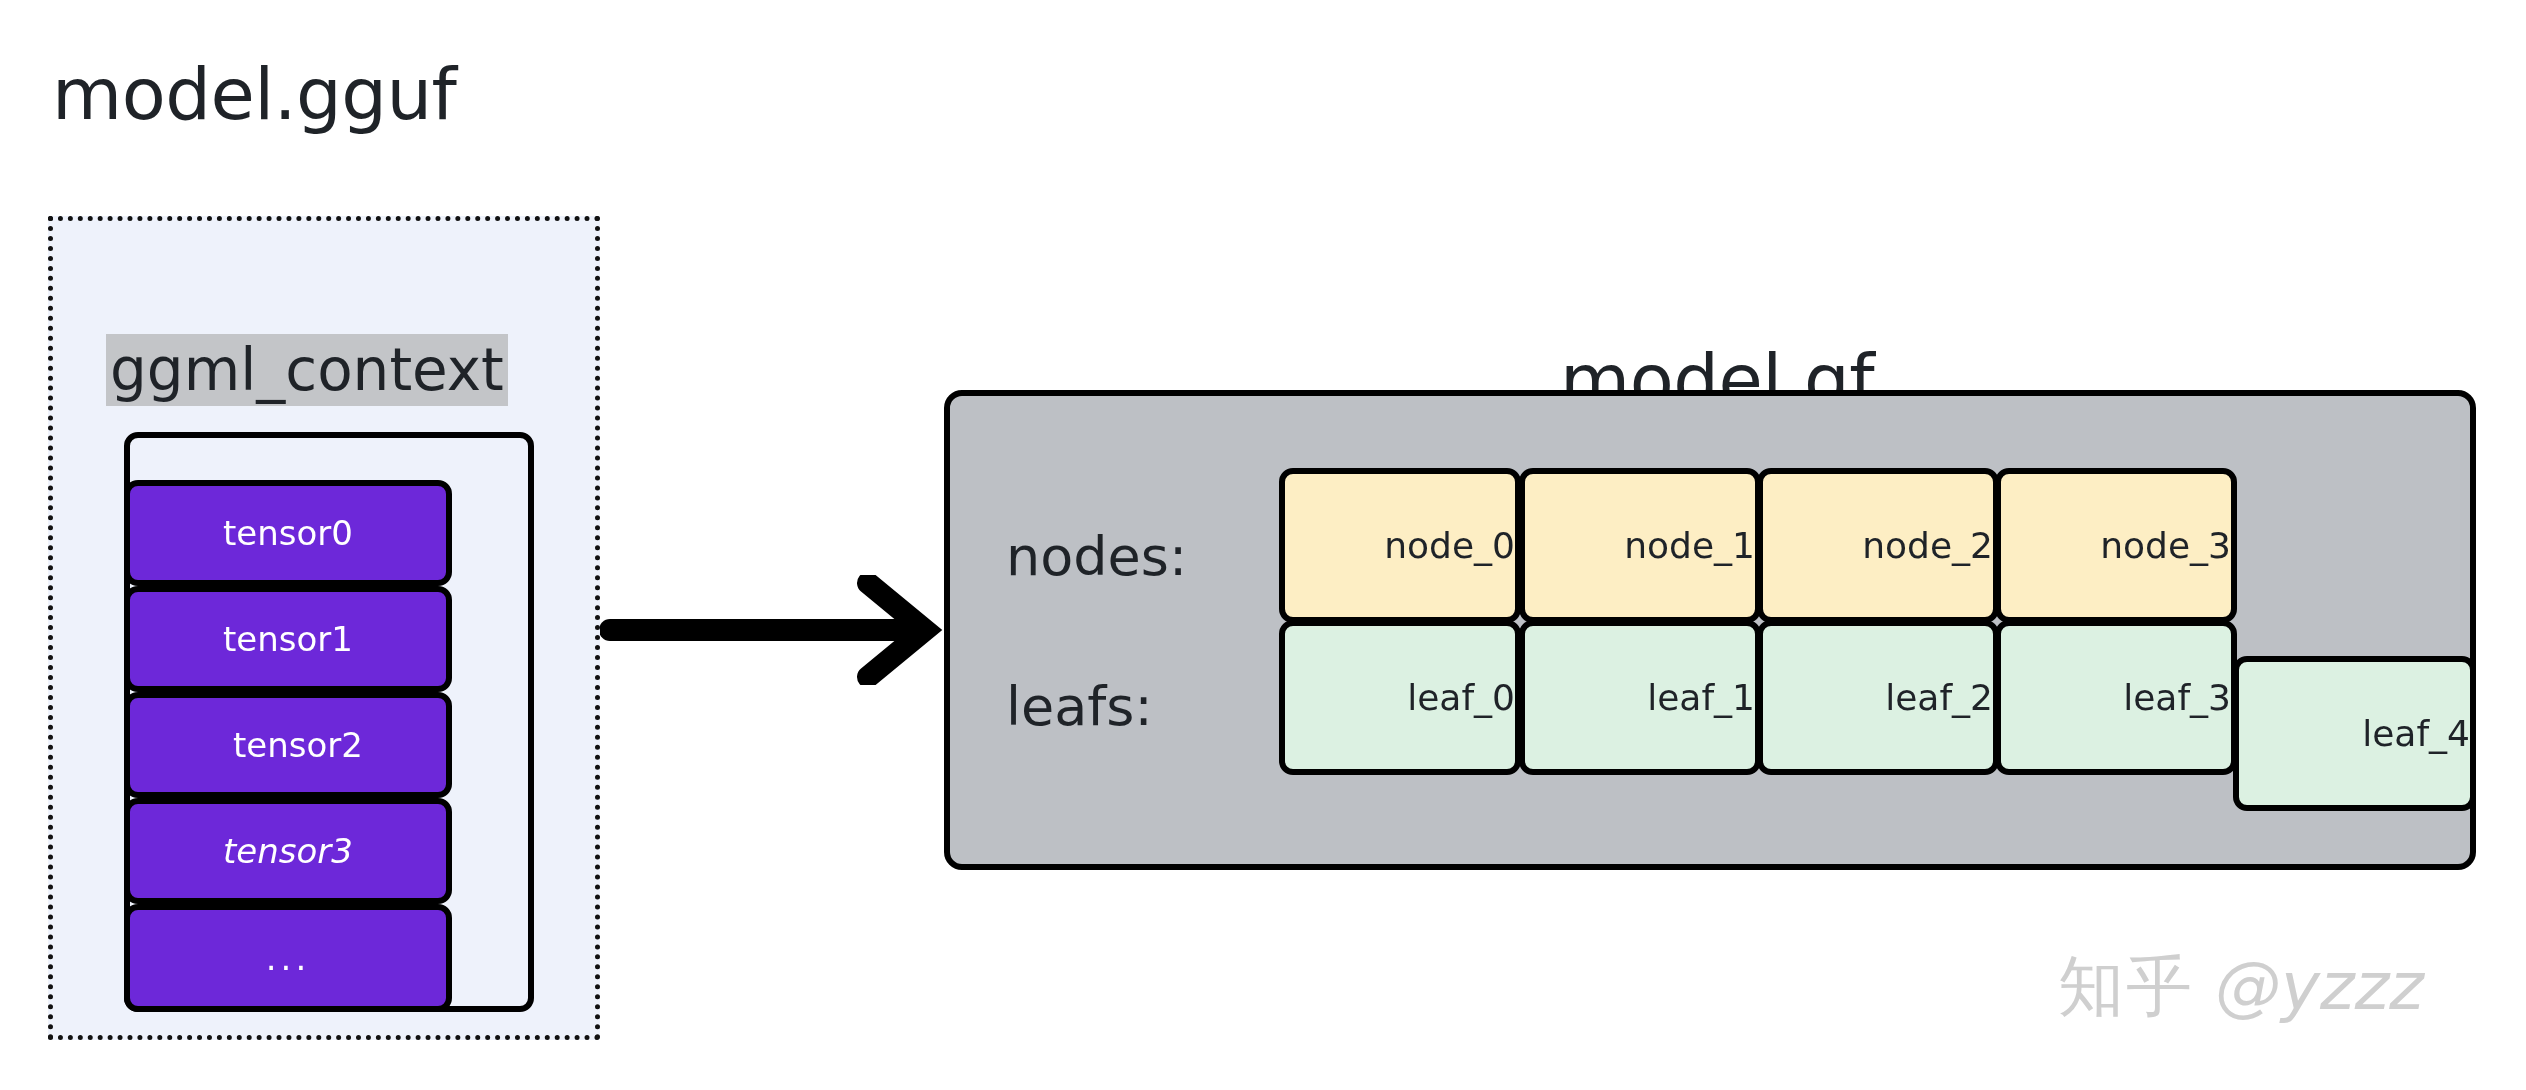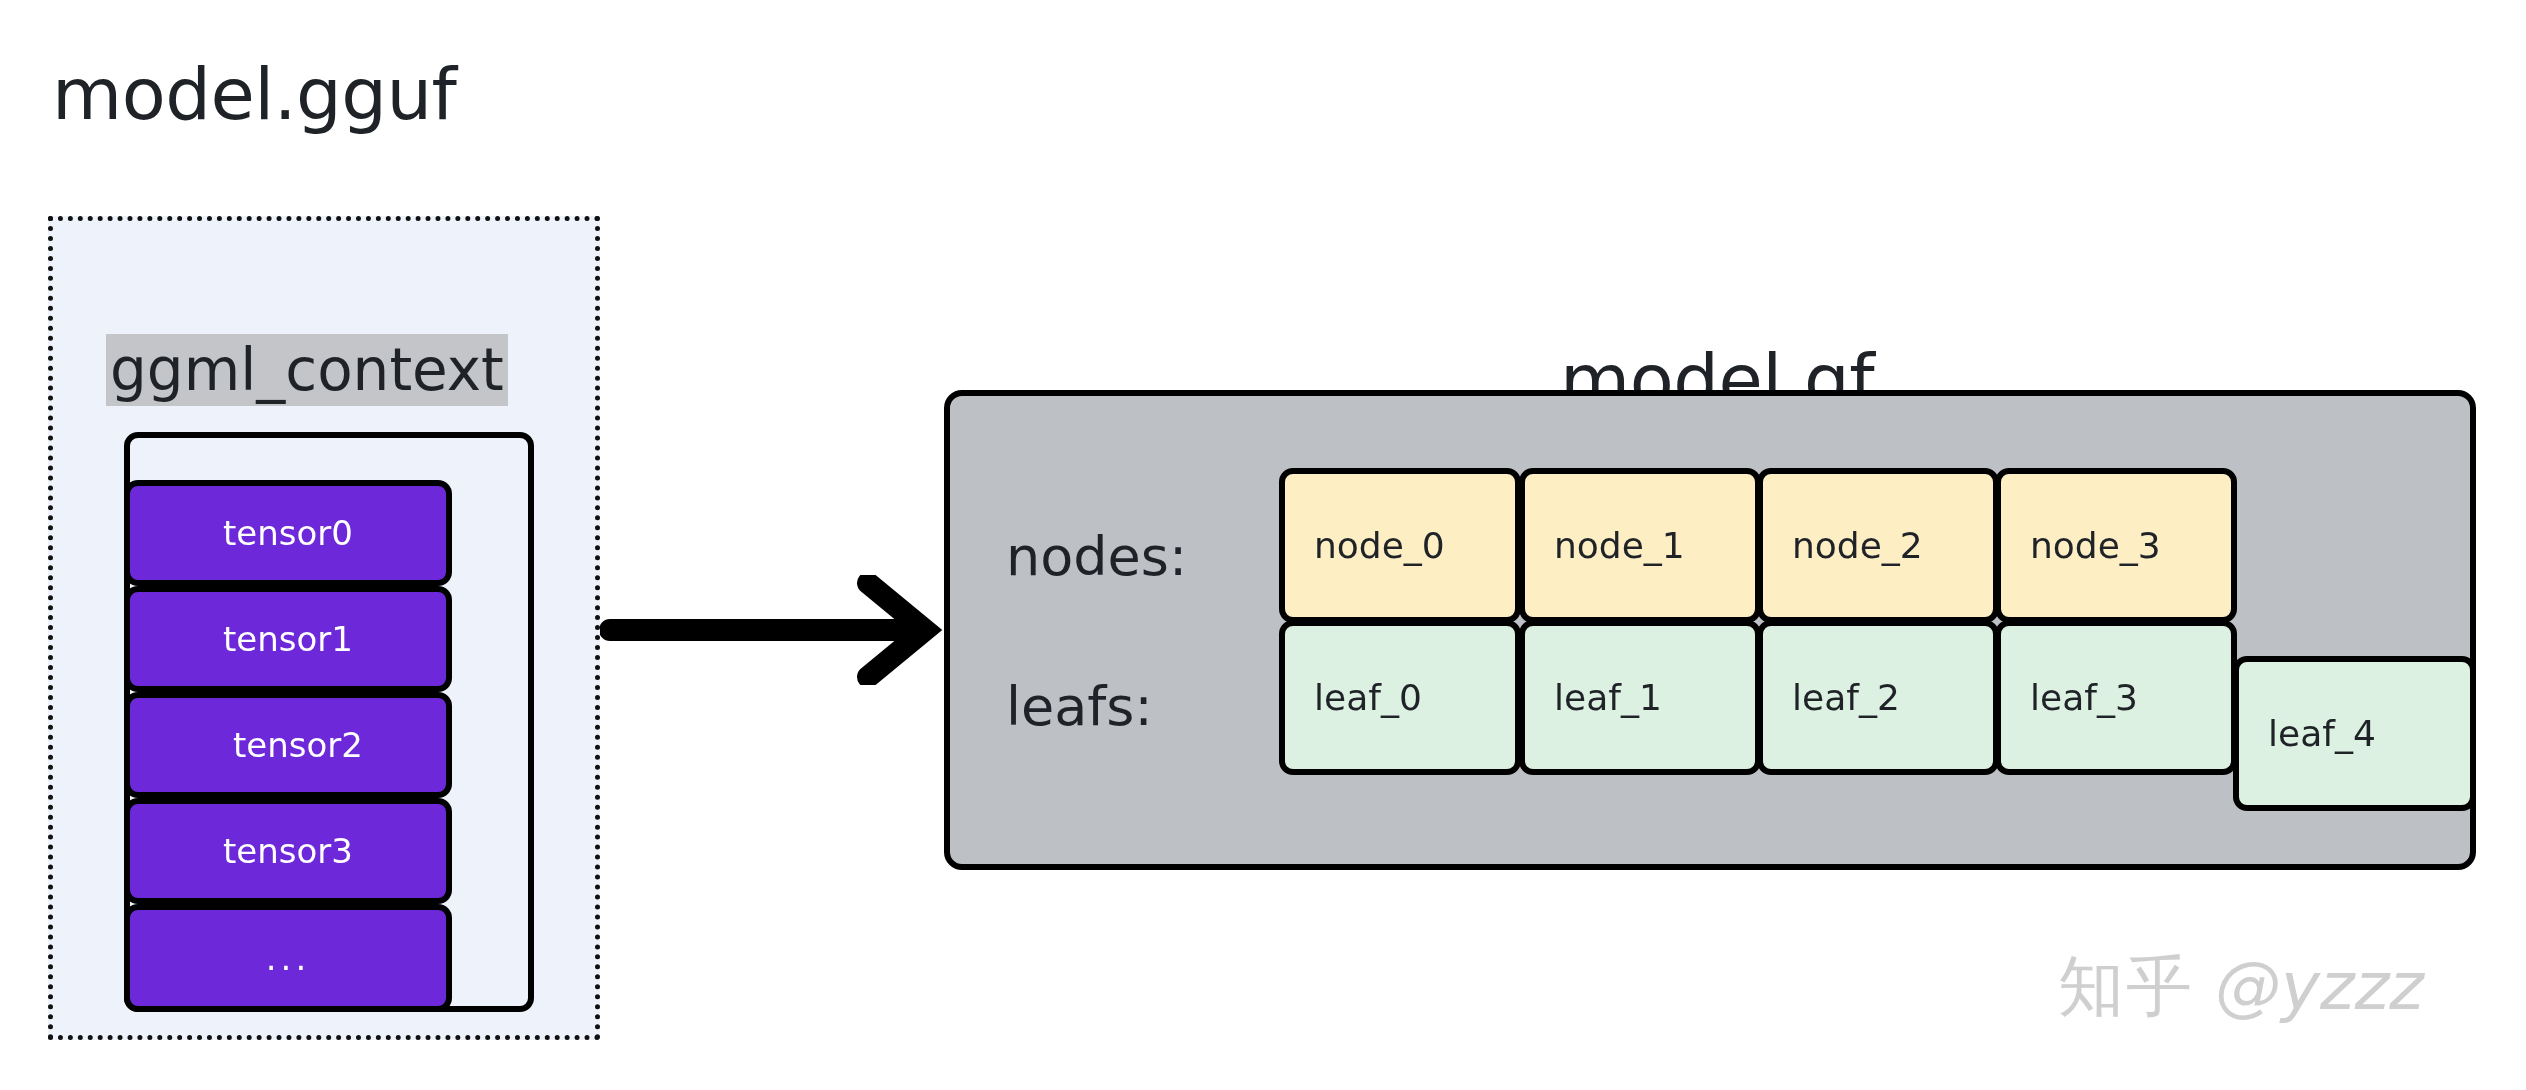--- a/index.html
+++ b/index.html
@@ -72,21 +72,21 @@
     height: 106px;
     color: #ffffff;
     font-size: 34px;
     display: flex;
     align-items: center;
     justify-content: center;
   }
   #tensor-0 { top: 480px; }
   #tensor-1 { top: 586px; }
   #tensor-2 { top: 692px; padding-left: 20px; }
-  #tensor-3 { top: 798px; }
+  #tensor-3 { top: 798px; font-style: italic; }
   #tensor-4 { top: 904px; height: 108px; }
   #tensor-4 .tensor-label { font-size: 34px; letter-spacing: 4px; }
 
   
   #flow-arrow {
     left: 600px;
     top: 575px;
     width: 360px;
     height: 110px;
   }
@@ -122,21 +122,21 @@
   #nodes-label { top: 525px; }
   #leafs-label { top: 675px; }
 
   .cell {
     box-sizing: border-box;
     border: 6px solid #000000;
     border-radius: 14px;
     height: 155px;
     display: flex;
     align-items: center;
-    justify-content: flex-start;
+    justify-content: flex-end;
     font-size: 36px;
     color: #1f2328;
     white-space: nowrap;
     padding-left: 29px;
   }
   .node-cell { background: #fdeec4; top: 468px; }
   .leaf-cell { background: #dcf1e2; top: 620px; }
 
   .col-0 { left: 1279px; width: 242px; }
   .col-1 { left: 1519px; width: 242px; }

